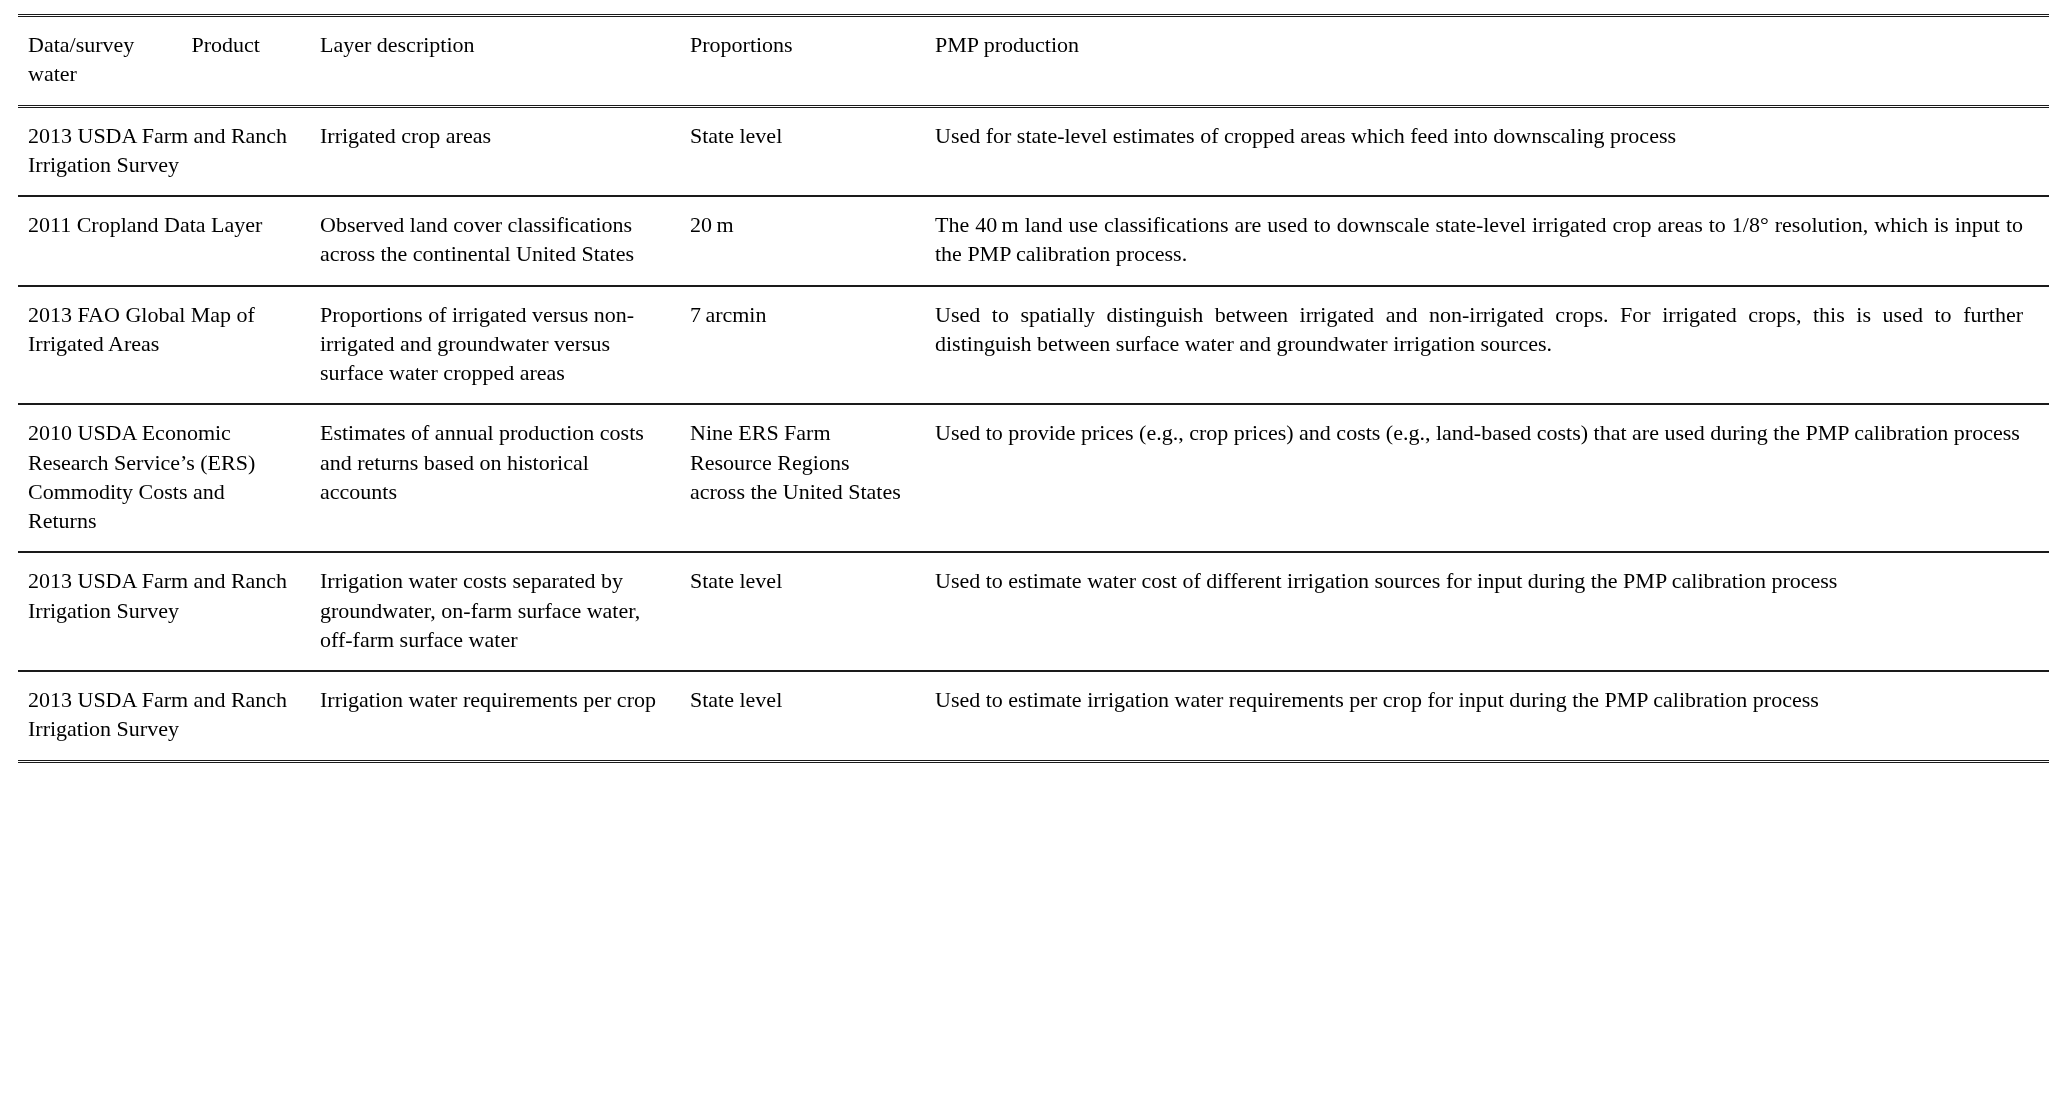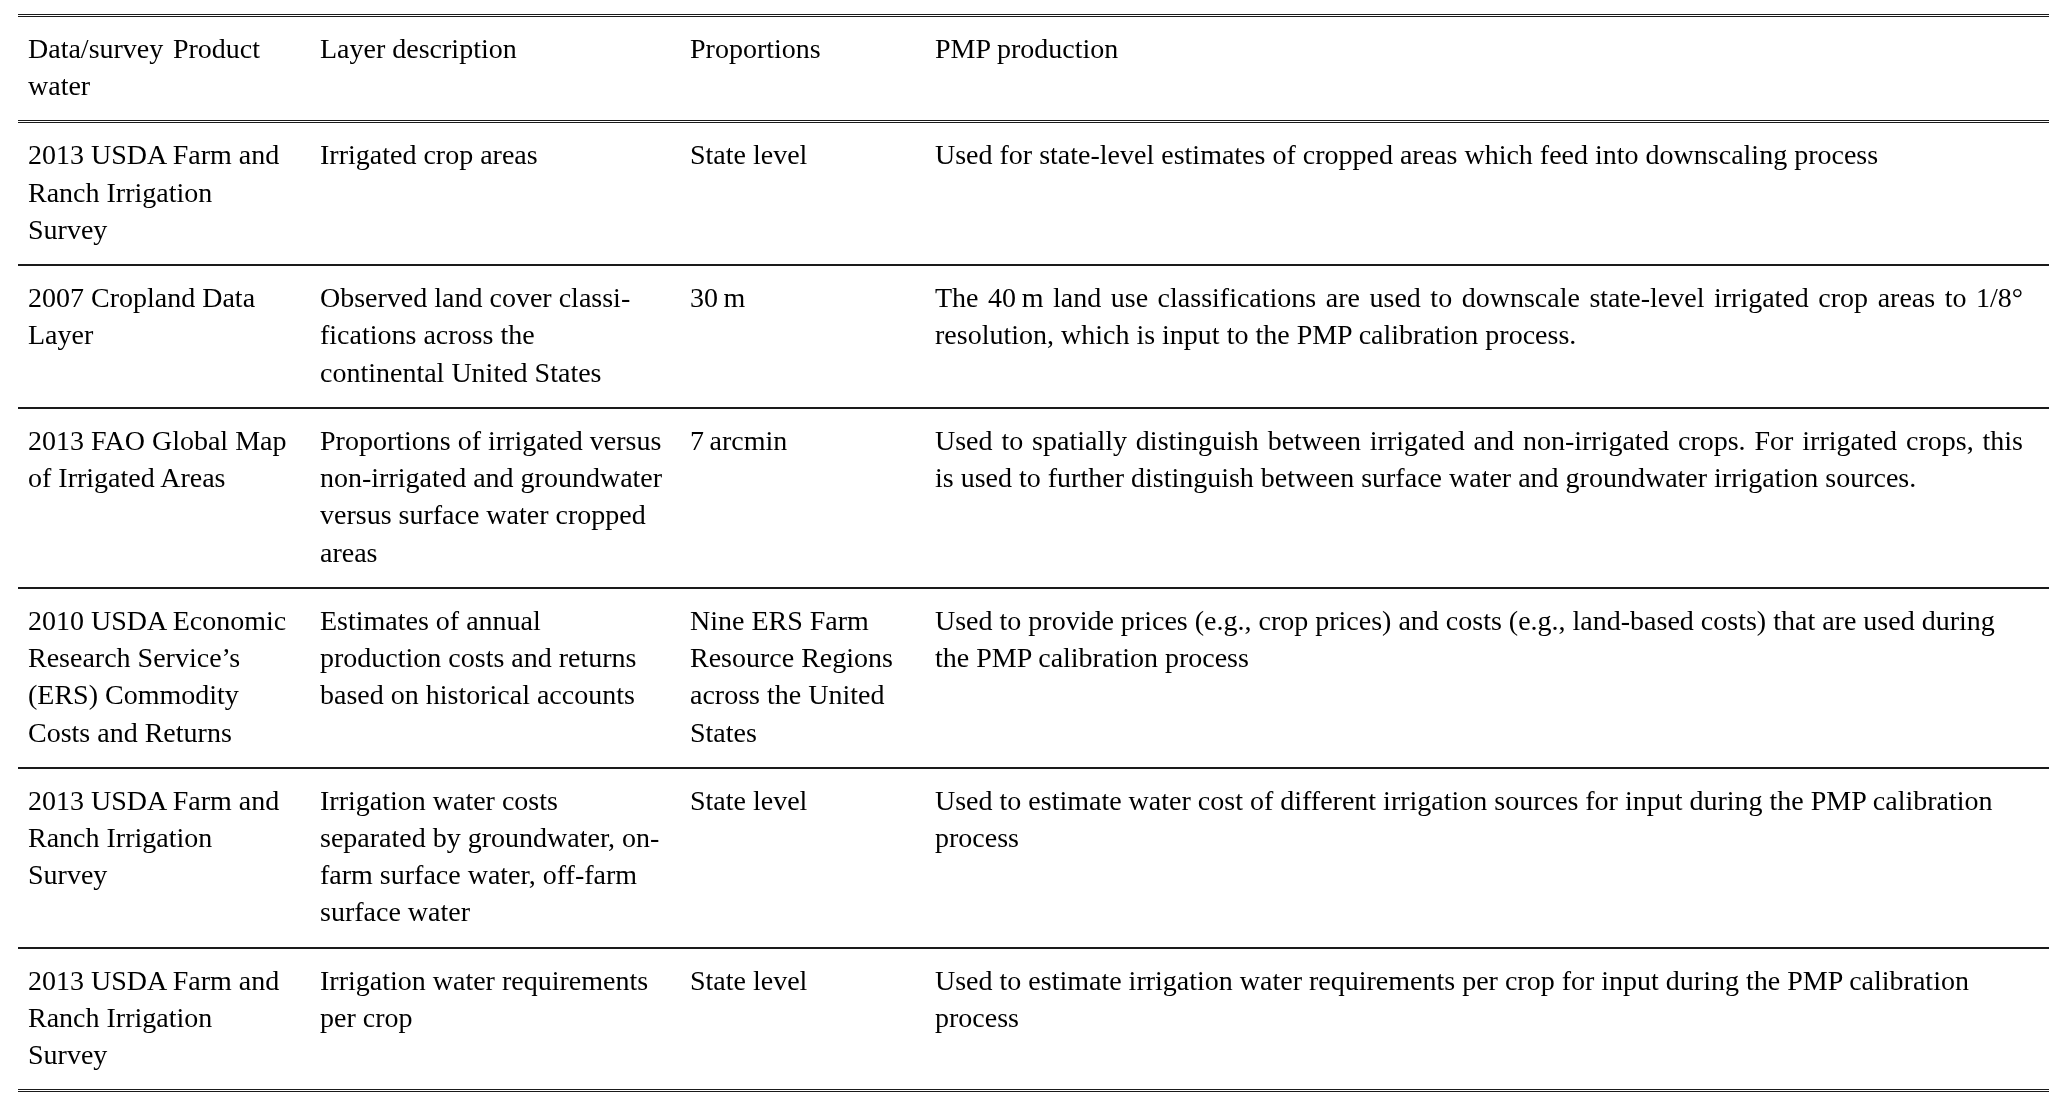--- a/index.html
+++ b/index.html
@@ -40,21 +40,21 @@
   }
   table.data-table tbody tr.body-row:last-child > td {
     border-bottom: 3px double #1a1a1a;
   }
 
   th, td {
     vertical-align: top;
     text-align: left;
     font-weight: normal;
     padding: 13px 0 16px 0;
-    font-size: 28px;
+    font-size: 22px;
     line-height: 1.33;
   }
 
   
   col.c-name  { width: 302px; }
   col.c-desc  { width: 370px; }
   col.c-res   { width: 245px; }
   col.c-app   { width: 1114px; }
 
   .cell-inner {
@@ -131,27 +131,27 @@
         <td>
           <div class="cell-inner">State level</div>
         </td>
         <td>
           <div class="cell-inner">Used for state-level estimates of cropped areas which feed into downscaling process</div>
         </td>
       </tr>
 
       <tr class="body-row">
         <td>
-          <div class="cell-inner indent">2007 Cropland Data Layer</div>
+          <div class="cell-inner indent">2011 Cropland Data Layer</div>
         </td>
         <td>
           <div class="cell-inner">Observed land cover classi­fications across the continental United States</div>
         </td>
         <td>
-          <div class="cell-inner">30 m</div>
+          <div class="cell-inner">20 m</div>
         </td>
         <td>
           <div class="cell-inner justified">The 40 m land use classifications are used to downscale state-level irrigated crop areas to 1/8° resolution, which is input to the PMP calibration process.</div>
         </td>
       </tr>
 
       <tr class="body-row">
         <td>
           <div class="cell-inner indent">2013 FAO Global Map of Irrigated Areas</div>
         </td>

